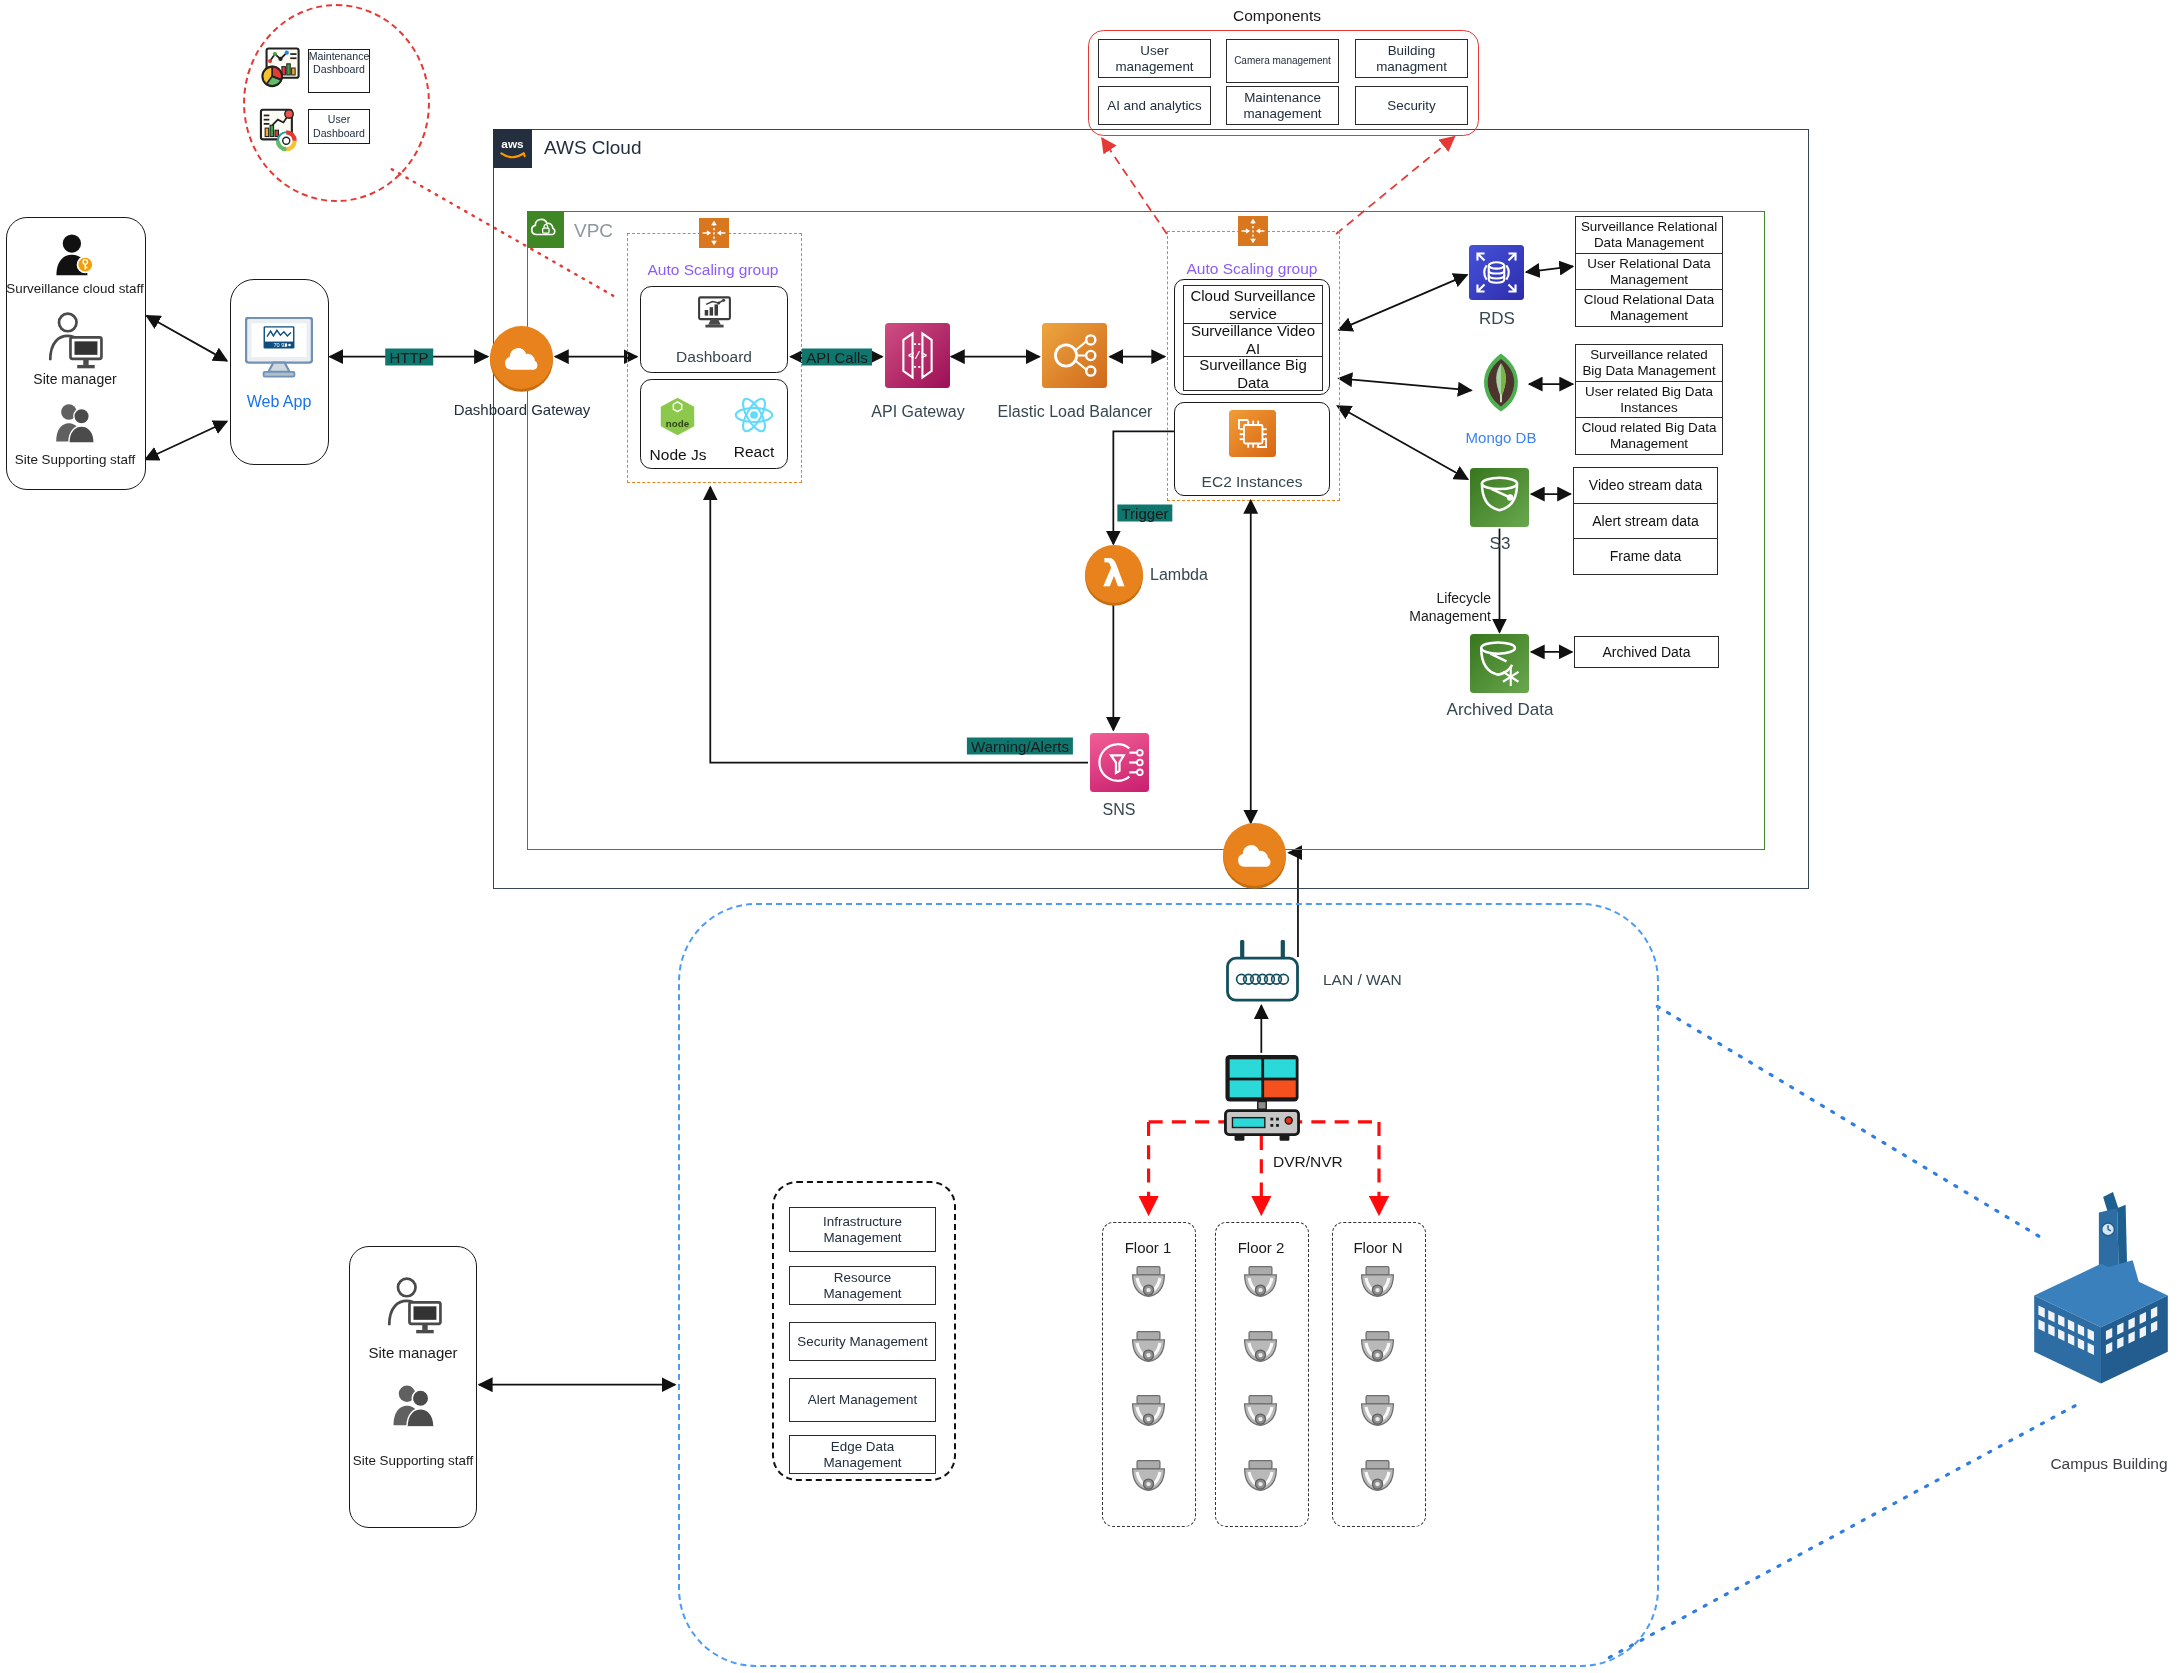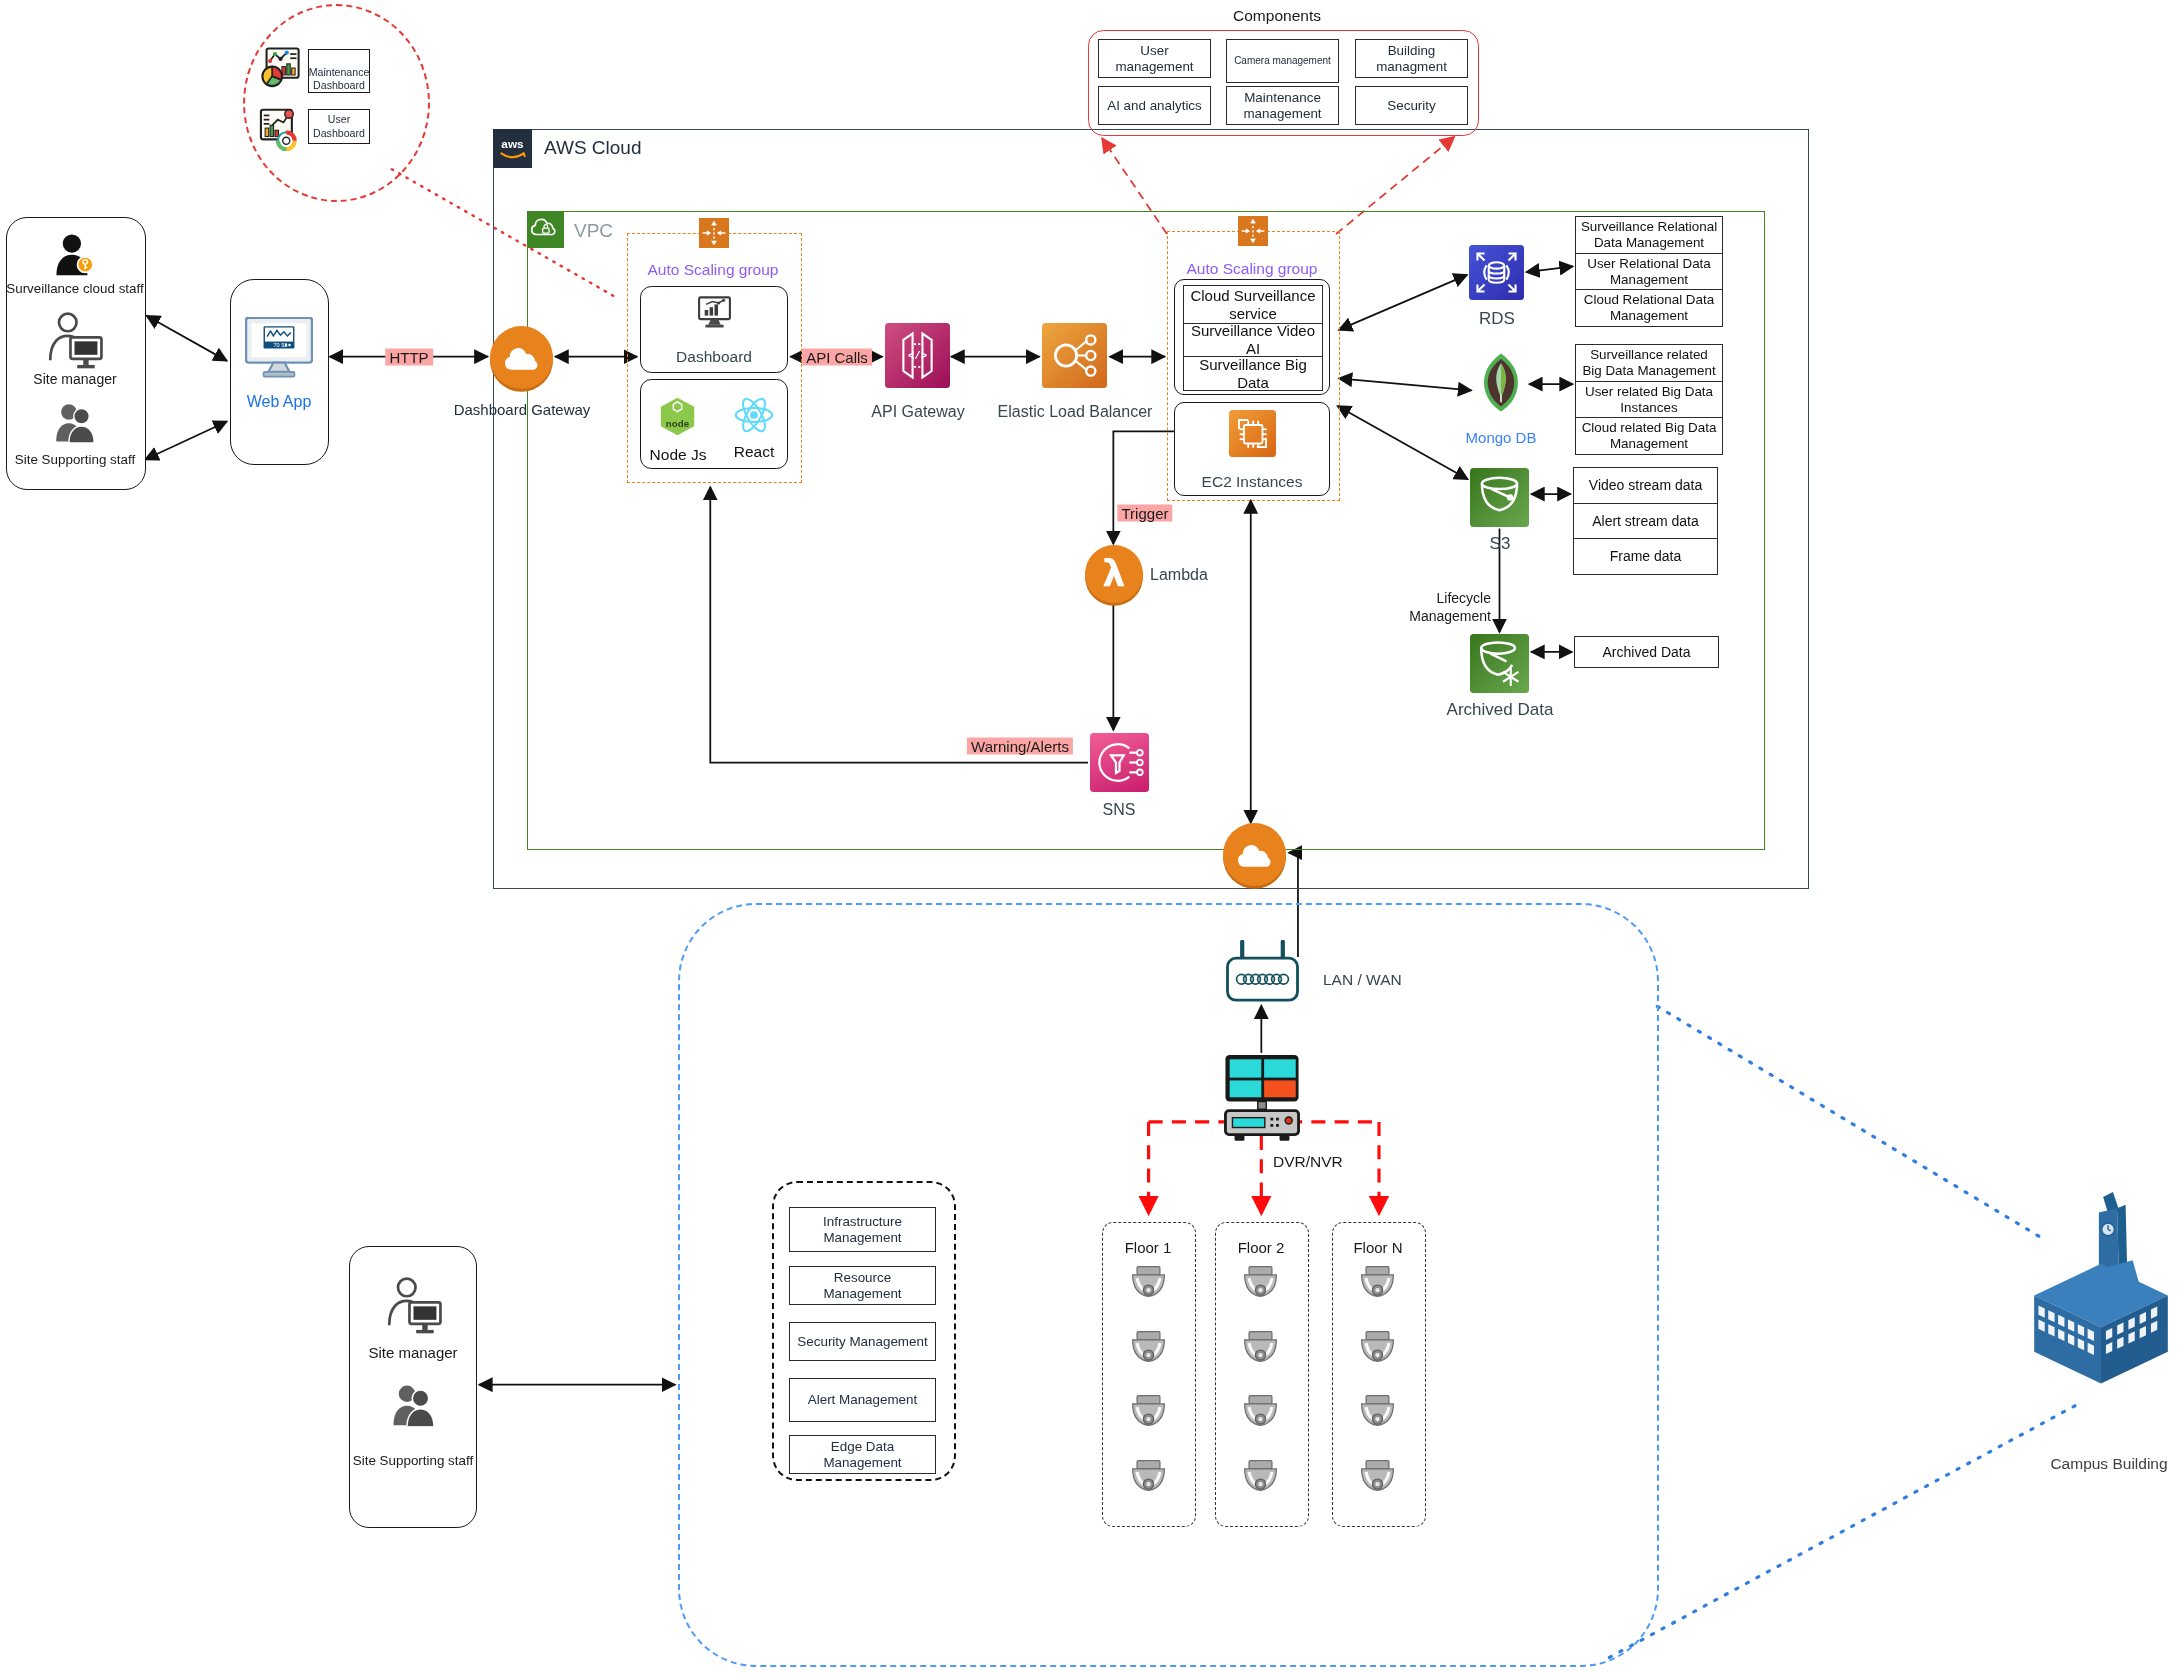--- a/index.html
+++ b/index.html
@@ -2,21 +2,21 @@
 <html style="font-size:11.3px"><head>
 <meta charset="utf-8">
 <style>
   html,body{margin:0;padding:0;background:#fff;}
   body{font-family:"Liberation Sans","DejaVu Sans",sans-serif;color:#232F3E;}
   #canvas{position:relative;width:2183px;height:1673px;background:#fff;overflow:hidden;}
   .abs{position:absolute;}
   svg.overlay{position:absolute;left:0;top:0;z-index:1;}
   .node{position:absolute;background:#fff;border:1.4px solid #1a1a1a;z-index:2;box-sizing:border-box;}
   .lblc{position:absolute;transform:translate(-50%,-50%);text-align:center;white-space:nowrap;z-index:3;}
-  .onwire{background:#fca5a5;padding:0 4.2px;}
+  .onwire{background:#0f766e;padding:0 4.2px;}
   .cell{box-sizing:border-box;border:1.4px solid #2b2b2b;background:#fff;display:flex;align-items:center;justify-content:center;text-align:center;line-height:1.18;padding:1.4px 4.2px;}
   .stack .cell + .cell{margin-top:-1.4px;}
   .icon{position:absolute;z-index:2;}
   .grouplabel{color:#8b5cf6;}
   .dash-orange{border:1.8px dashed #E8821D;background:transparent;}
   .floor{border:1.4px dashed #333;border-radius:11.3px;background:#fff;}
   .ftitle{font-size:15px;color:#1a1a1a;}
   .sq{border-radius:3.5px;display:flex;align-items:center;justify-content:center;}
 </style>
 </head>
@@ -127,21 +127,21 @@
       <circle cx="37" cy="8" r="3" fill="#1e88e5"></circle>
   <line x1="42" y1="10" x2="51" y2="10" stroke="#222" stroke-width="2.5"></line>
       <line x1="42" y1="16" x2="51" y2="16" stroke="#222" stroke-width="2.5"></line>
   <rect x="30" y="28" width="5" height="12" fill="#e53935" stroke="#222" stroke-width="1.5"></rect>
   <rect x="37" y="24" width="5" height="16" fill="#43a047" stroke="#222" stroke-width="1.5"></rect>
   <rect x="44" y="30" width="5" height="10" fill="#f9a825" stroke="#222" stroke-width="1.5"></rect>
   <circle cx="16" cy="42" r="14" fill="#fbc02d" stroke="#222" stroke-width="3"></circle>
   <path d="M16 42 L16 28 A14 14 0 0 1 29 47 Z" fill="#e53935" stroke="#222" stroke-width="2.5"></path>
   <path d="M16 42 L29 47 A14 14 0 0 1 8 53 Z" fill="#66bb6a" stroke="#222" stroke-width="2.5"></path>
 </svg>
-<div class="node" style="left:308px;top:49px;width:62px;height:44px;display:flex;align-items:flex-end;justify-content:center;text-align:center;font-size:10.6px;line-height:1.25">
+<div class="node" style="left:308px;top:49px;width:62px;height:44px;display:flex;align-items:flex-start;justify-content:center;text-align:center;font-size:10.6px;line-height:1.25">
   <span>Maintenance Dashboard</span>
 </div>
 <svg class="icon" style="left:258px;top:107px" width="41" height="45" viewBox="0 0 58 64">
   <rect x="4" y="4" width="44" height="42" rx="3" fill="#fdfcf4" stroke="#222" stroke-width="3"></rect>
   <line x1="8" y1="12" x2="16" y2="12" stroke="#222" stroke-width="2.5"></line>
       <line x1="8" y1="18" x2="16" y2="18" stroke="#222" stroke-width="2.5"></line>
       <line x1="8" y1="24" x2="16" y2="24" stroke="#222" stroke-width="2.5"></line>
   <polyline points="20,26 28,18 36,22 44,10" fill="none" stroke="#222" stroke-width="2.5"></polyline>
   <circle cx="44" cy="10" r="6" fill="#ef5350" stroke="#222" stroke-width="2"></circle>
   <rect x="10" y="30" width="5" height="12" fill="#f9a825" stroke="#222" stroke-width="1.5"></rect>

